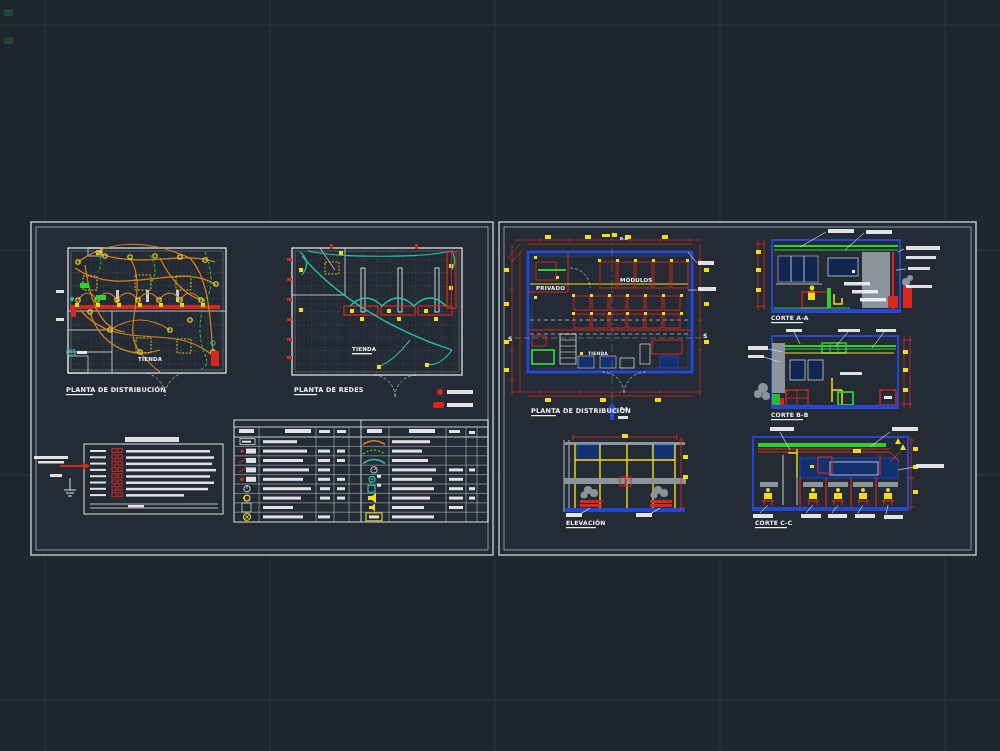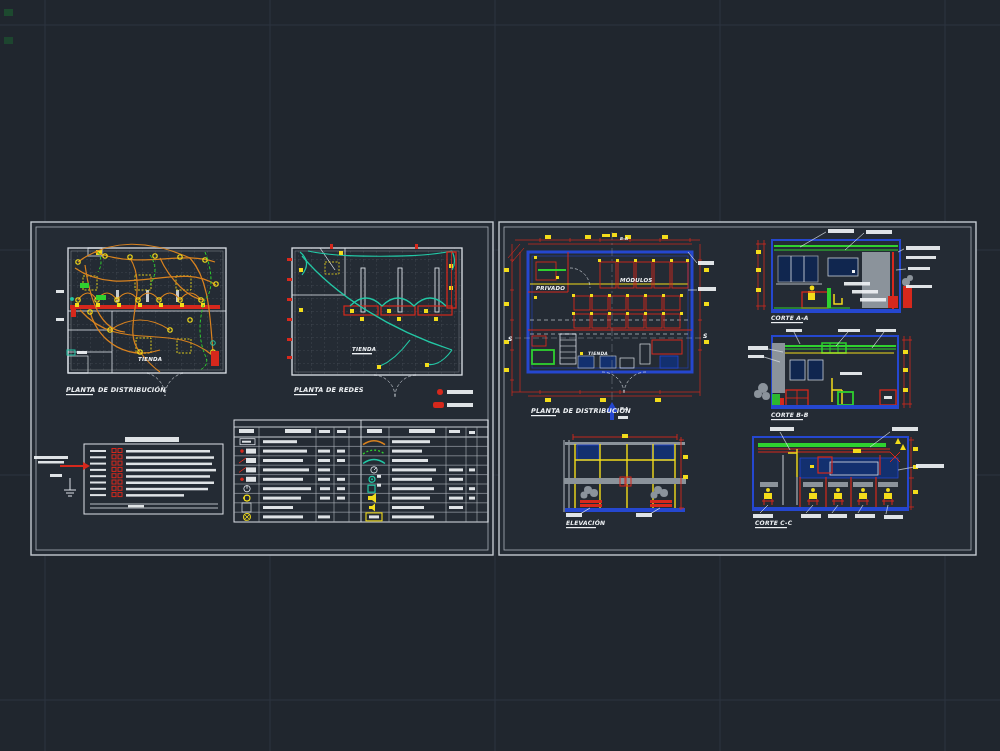--- a/index.html
+++ b/index.html
@@ -1,17 +1,17 @@
 <!DOCTYPE html>
 <html><head>
 <meta charset="utf-8">
 <style>
   html,body{margin:0;padding:0;background:#20262e;}
   .canvas{position:relative;width:1000px;height:751px;background:#20262e;overflow:hidden;
-          font-family:"DejaVu Sans",sans-serif;font-style:italic;}
+          font-family:"DejaVu Sans",sans-serif;}
   svg{position:absolute;left:0;top:0;}
   .lbl{font-family:"DejaVu Sans",sans-serif;font-weight:bold;fill:#eef1f4;letter-spacing:.2px;}
   .ln-w{stroke:#dde2e8;fill:none}
   .ln-wf{stroke:#aeb6bd;fill:none}
   .ln-r{stroke:#d6281c;fill:none}
   .ln-b{stroke:#2547cf;fill:none}
   .ln-g{stroke:#2fd12f;fill:none}
   .ln-t{stroke:#23c7a5;fill:none}
   .ln-o{stroke:#d8821f;fill:none}
   .ln-y{stroke:#f2dc1b;fill:none}

